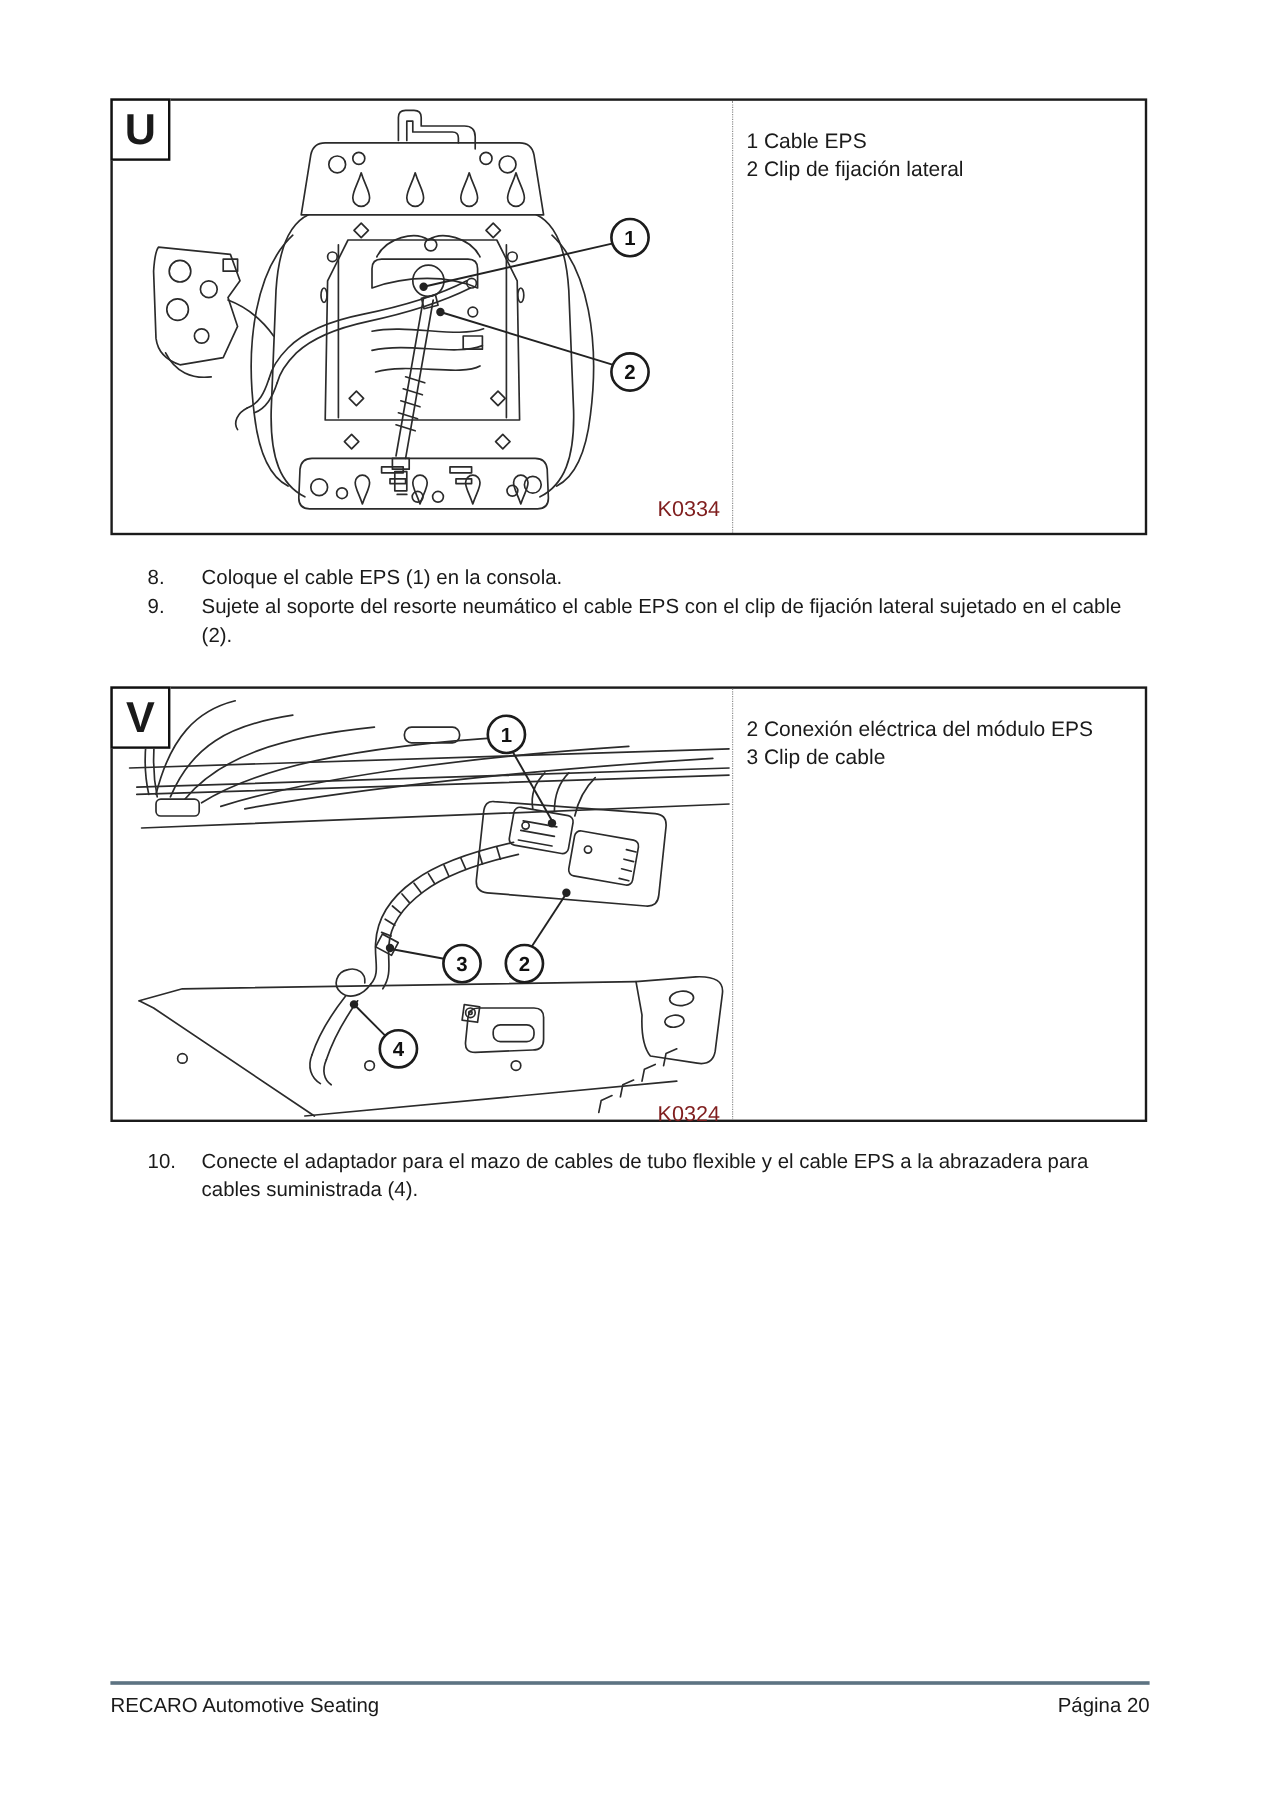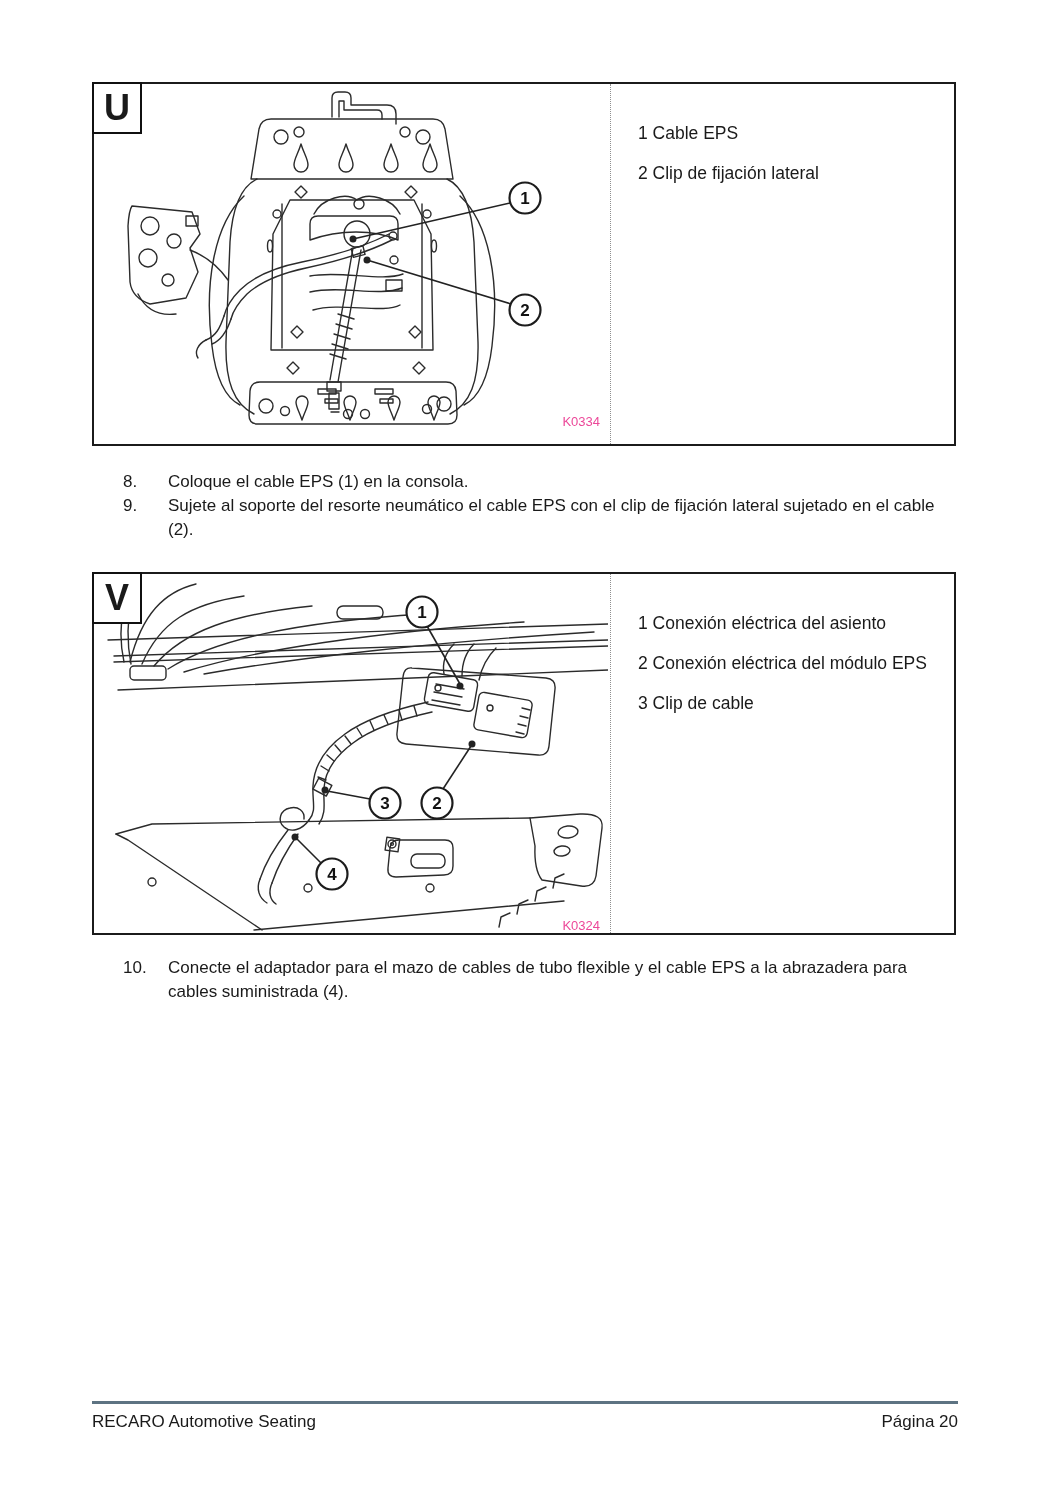--- a/index.html
+++ b/index.html
@@ -9,23 +9,23 @@
   #fig-u{top:82px;height:364px;}
   #fig-v{top:572px;height:363px;}
 
   .fig-label{position:absolute;top:-2px;left:-2px;width:50px;height:52px;border:2.5px solid #101010;
     background:#fff;display:flex;align-items:center;justify-content:center;
     font-size:36px;font-weight:bold;z-index:5;box-sizing:border-box;}
 
   .separator{position:absolute;top:0;bottom:0;left:516px;width:0;border-left:1.5px dotted #8f8f8f;z-index:2;}
 
   .legend{position:absolute;left:528px;top:21px;font-size:17.5px;line-height:24px;z-index:3;}
-  .legend p{margin:16px;}
-
-  .kcode{position:absolute;left:418px;width:88px;text-align:right;font-size:13px;color:#ec4899;z-index:3;}
+  .legend p{margin:0;}
+
+  .kcode{position:absolute;left:418px;width:88px;text-align:right;font-size:18px;color:#7f1d1d;z-index:3;}
   #fig-u .kcode{top:330px;}
   #fig-v .kcode{top:344px;}
 
   svg.drawing{position:absolute;left:0;top:0;z-index:1;}
   .ln{fill:none;stroke:#2b2b2b;stroke-width:1.4;stroke-linecap:round;stroke-linejoin:round;}
   .callout-circle{fill:#fff;stroke:#1c1c1c;stroke-width:2.2;}
   .leader{fill:none;stroke:#222;stroke-width:1.6;}
   .dot{fill:#222;stroke:none;}
   .callout-num{font-family:"Liberation Sans",sans-serif;font-size:17px;font-weight:bold;fill:#111;text-anchor:middle;}
 
@@ -230,21 +230,20 @@
       <circle class="callout-circle" cx="291" cy="229" r="15.5"></circle>
       <text class="callout-num" x="291" y="235">3</text>
       <circle class="callout-circle" cx="238" cy="300" r="15.5"></circle>
       <text class="callout-num" x="238" y="306">4</text>
     </g>
   </svg>
 
   <div class="kcode">K0324</div>
   <div class="separator"></div>
   <div class="legend">
-    <p>1 Conexión eléctrica del asiento</p>
     <p>2 Conexión eléctrica del módulo EPS</p>
     <p>3 Clip de cable</p>
   </div>
 </div>
 
 <div class="steps" id="steps-2">
   <div class="step">
     <div class="num">10.</div>
     <div class="text">Conecte el adaptador para el mazo de cables de tubo flexible y el cable EPS a la abrazadera para cables suministrada (4).</div>
   </div>

